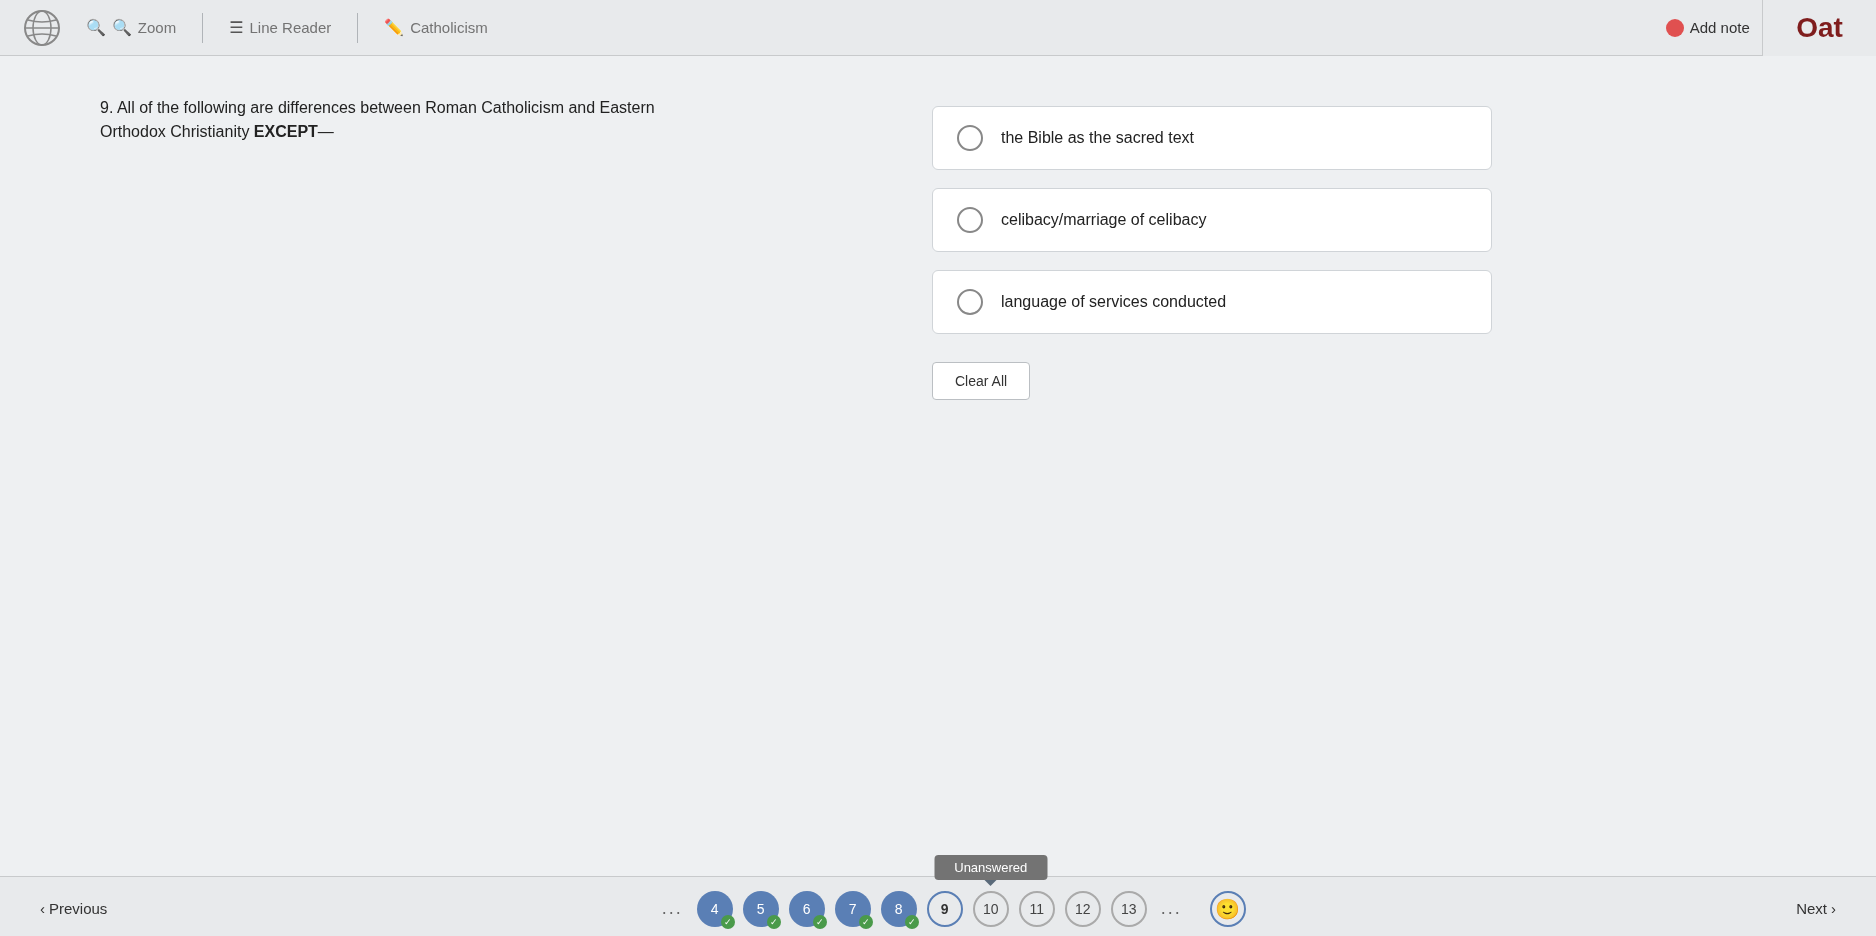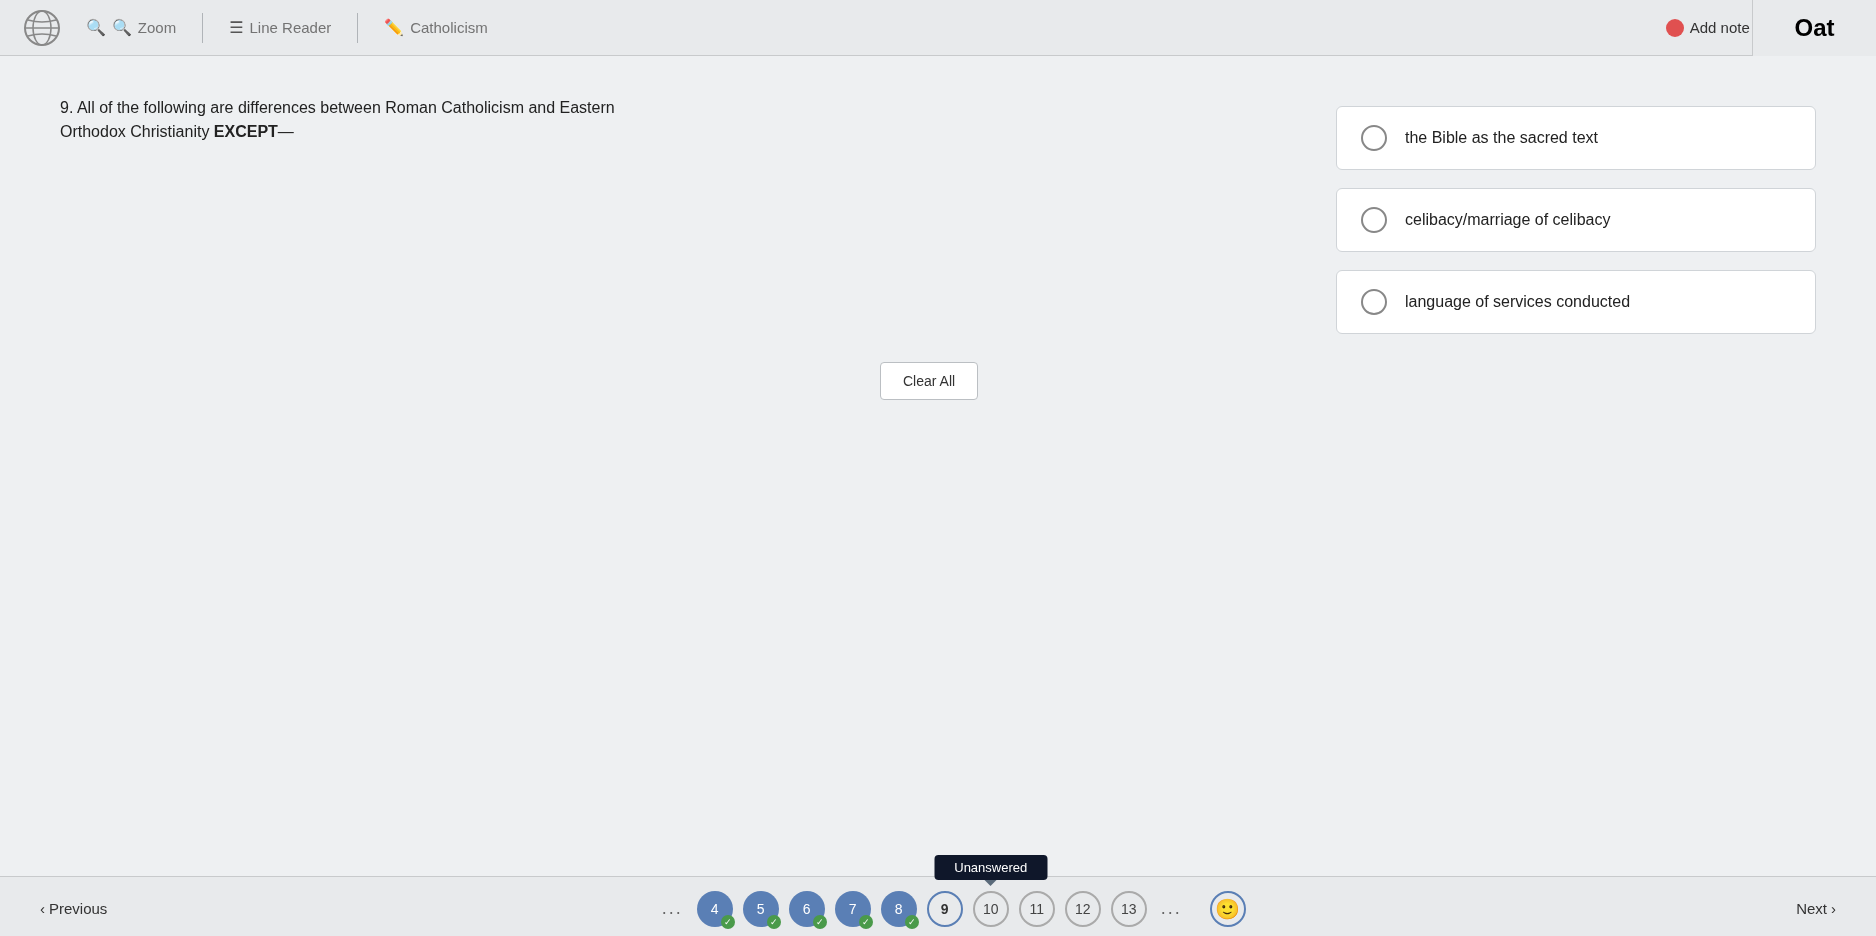--- a/index.html
+++ b/index.html
@@ -94,22 +94,23 @@
       background: #eef0f2;
       min-height: 820px;
       display: flex;
       flex-direction: column;
       padding: 40px 60px 20px 60px;
       position: relative;
     }
 
     .question-area {
       display: flex;
-      gap: 40px;
+      gap: 52px;
       flex: 1;
+      margin-left: 40px;
     }
 
     .question-left {
       flex: 1;
       max-width: 780px;
     }
 
     .question-number-text {
       font-size: 16px;
       color: #222;
@@ -119,21 +120,20 @@
     .question-number-text .except-bold {
       font-weight: bold;
     }
 
     .question-right {
       flex: 1;
       display: flex;
       flex-direction: column;
       gap: 18px;
       padding-top: 10px;
-      align-items: flex-end;
     }
 
     .answer-option {
       background: #fff;
       border: 1px solid #d0d4d8;
       border-radius: 6px;
       padding: 18px 24px;
       display: flex;
       align-items: center;
       gap: 18px;
@@ -243,21 +243,21 @@
       background: transparent;
       border: 2px solid #aaa;
       color: #444;
     }
 
     .unanswered-tooltip {
       position: absolute;
       top: -38px;
       left: 50%;
       transform: translateX(-50%);
-      background: #0f172a;
+      background: #737373;
       color: #fff;
       font-size: 13px;
       padding: 5px 20px;
       border-radius: 4px;
       white-space: nowrap;
       pointer-events: none;
     }
     .unanswered-tooltip::after {
       content: '';
       position: absolute;
@@ -284,28 +284,28 @@
 
     .q9-wrapper {
       position: relative;
     }
 
     
     .oat-corner {
       position: fixed;
       top: 0;
       right: 0;
-      width: 124px;
+      width: 114px;
       height: 56px;
       display: flex;
       align-items: center;
       justify-content: center;
-      font-size: 24px;
+      font-size: 28px;
       font-weight: bold;
-      color: #000000;
+      color: #7f1d1d;
       background: #e8eaec;
       border-left: 1px solid #c8cacc;
     }
 
     .nav-center {
       display: flex;
       align-items: center;
       flex: 1;
       justify-content: center;
       gap: 10px;

